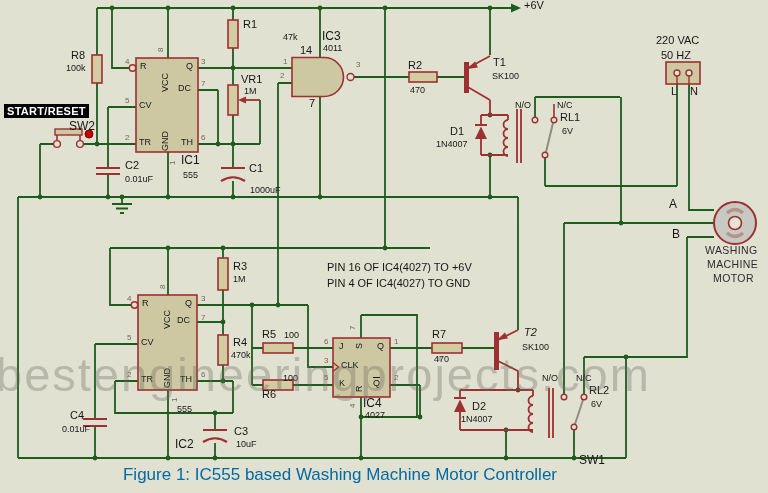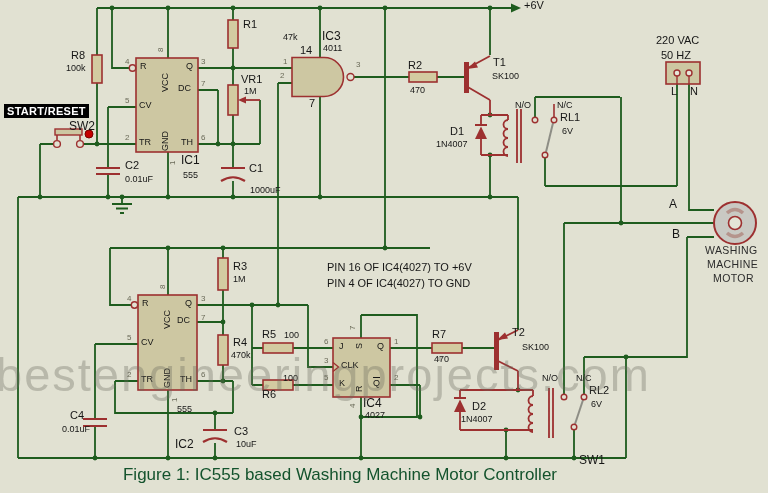--- a/index.html
+++ b/index.html
@@ -17,21 +17,21 @@
   .power{font-size:11px;}
   .big{font-size:12px;}
   .motor{font-size:10.5px;color:#2b2b2b;letter-spacing:.4px;}
   .rot{writing-mode:vertical-rl;transform:rotate(180deg);}
   .ovl{text-decoration:overline;}
   .badge{position:absolute;left:4px;top:104px;background:#000;color:#fff;
          font:bold 11px "Liberation Sans",sans-serif;padding:1px 3px;letter-spacing:.3px;}
   .wm{position:absolute;top:347px;left:-4px;font-size:47px;letter-spacing:2px;
       color:rgba(105,105,95,.34);white-space:nowrap;pointer-events:none;}
   .cap{position:absolute;top:465px;left:40px;width:600px;text-align:center;
-       font-size:17px;color:#14532d;}
+       font-size:17px;color:#0369a1;}
 </style>
 </head>
 <body>
 
 <div id="canvas">
 
 <svg id="circuit" width="768" height="493" viewBox="0 0 768 493">
 
   <g>
     <path fill="none" stroke="#1e5c1e" stroke-width="1.8" d="
@@ -264,21 +264,21 @@
       <span class="lab ref" style="left: 249px; top: 163px;">C1</span>
       <span class="lab val" style="left: 250px; top: 179px; margin-top: 7px;">1000uF</span>
       <span class="lab ref" style="left: 125px; top: 160px;">C2</span>
       <span class="lab val" style="left: 125px; top: 175px;">0.01uF</span>
       <span class="lab ref" style="left: 234px; top: 426px;">C3</span>
       <span class="lab val" style="left: 236px; top: 440px;">10uF</span>
       <span class="lab ref" style="left: 70px; top: 410px;">C4</span>
       <span class="lab val" style="left: 62px; top: 425px;">0.01uF</span>
       <span class="lab ref" style="left: 493px; top: 57px;">T1</span>
       <span class="lab val" style="left: 492px; top: 72px;">SK100</span>
-      <span class="lab ref" style="left: 512px; top: 327px;">T2</span>
+      <span class="lab ref" style="left: 524px; top: 327px; font-style: italic;">T2</span>
       <span class="lab val" style="left: 522px; top: 343px;">SK100</span>
       <span class="lab ref" style="left: 450px; top: 126px;">D1</span>
       <span class="lab val" style="left: 436px; top: 140px;">1N4007</span>
       <span class="lab ref" style="left: 472px; top: 401px;">D2</span>
       <span class="lab val" style="left: 461px; top: 415px;">1N4007</span>
       <span class="lab ref" style="left: 560px; top: 112px;">RL1</span>
       <span class="lab val" style="left: 562px; top: 127px;">6V</span>
       <span class="lab ref" style="left: 589px; top: 385px;">RL2</span>
       <span class="lab val" style="left: 591px; top: 400px;">6V</span>
       <span class="lab cont" style="left: 515px; top: 101px;">N/O</span>

